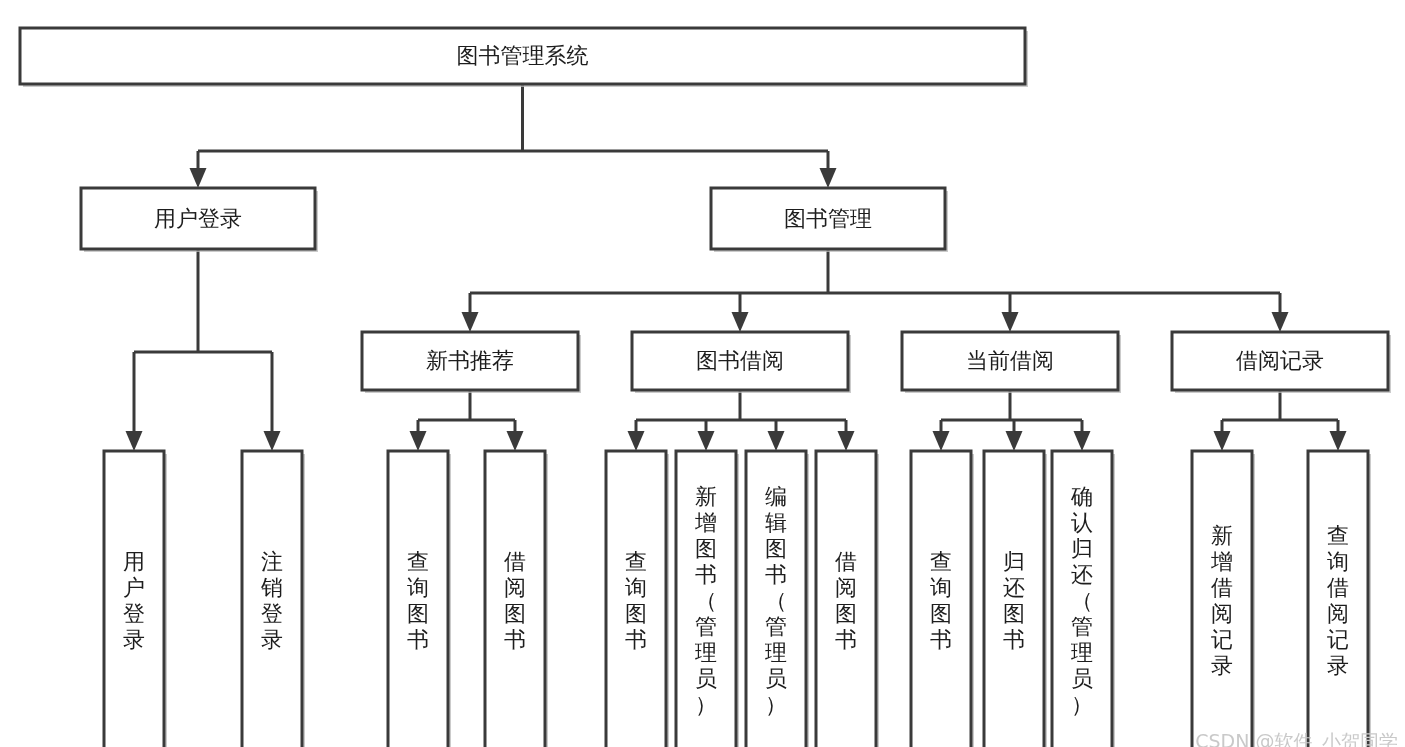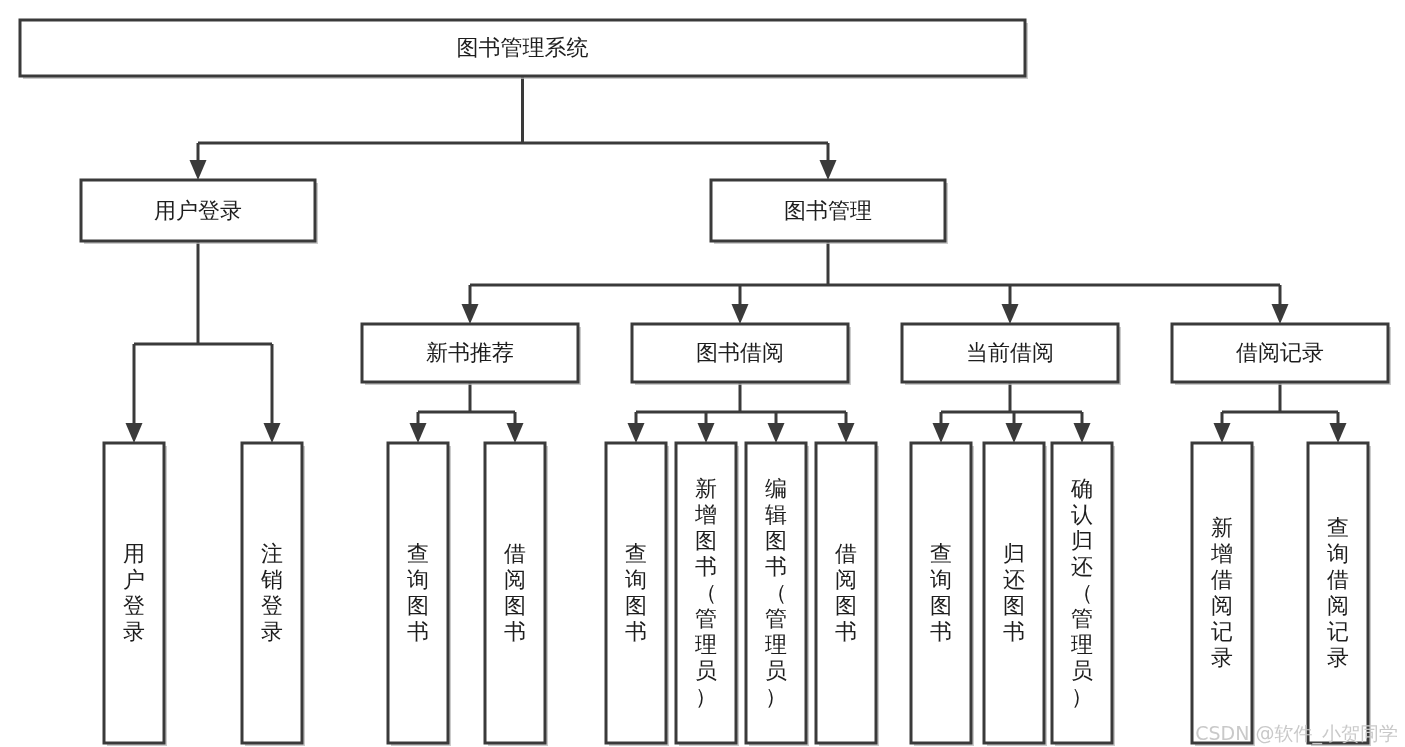--- a/index.html
+++ b/index.html
@@ -10,21 +10,21 @@
   body {
     width: 1405px;
     height: 747px;
     font-family: "DejaVu Sans", "Liberation Sans", sans-serif;
     overflow: hidden;
     position: relative;
   }
   #diagram-root {
     position: absolute;
     left: 0;
-    top: 8px;
+    top: 16px;
     width: 1405px;
     height: 639px;
   }
   svg#flow {
     display: block;
     width: 1405px;
     height: 747px;
   }
   .node-rect {
     fill: #ffffff;

